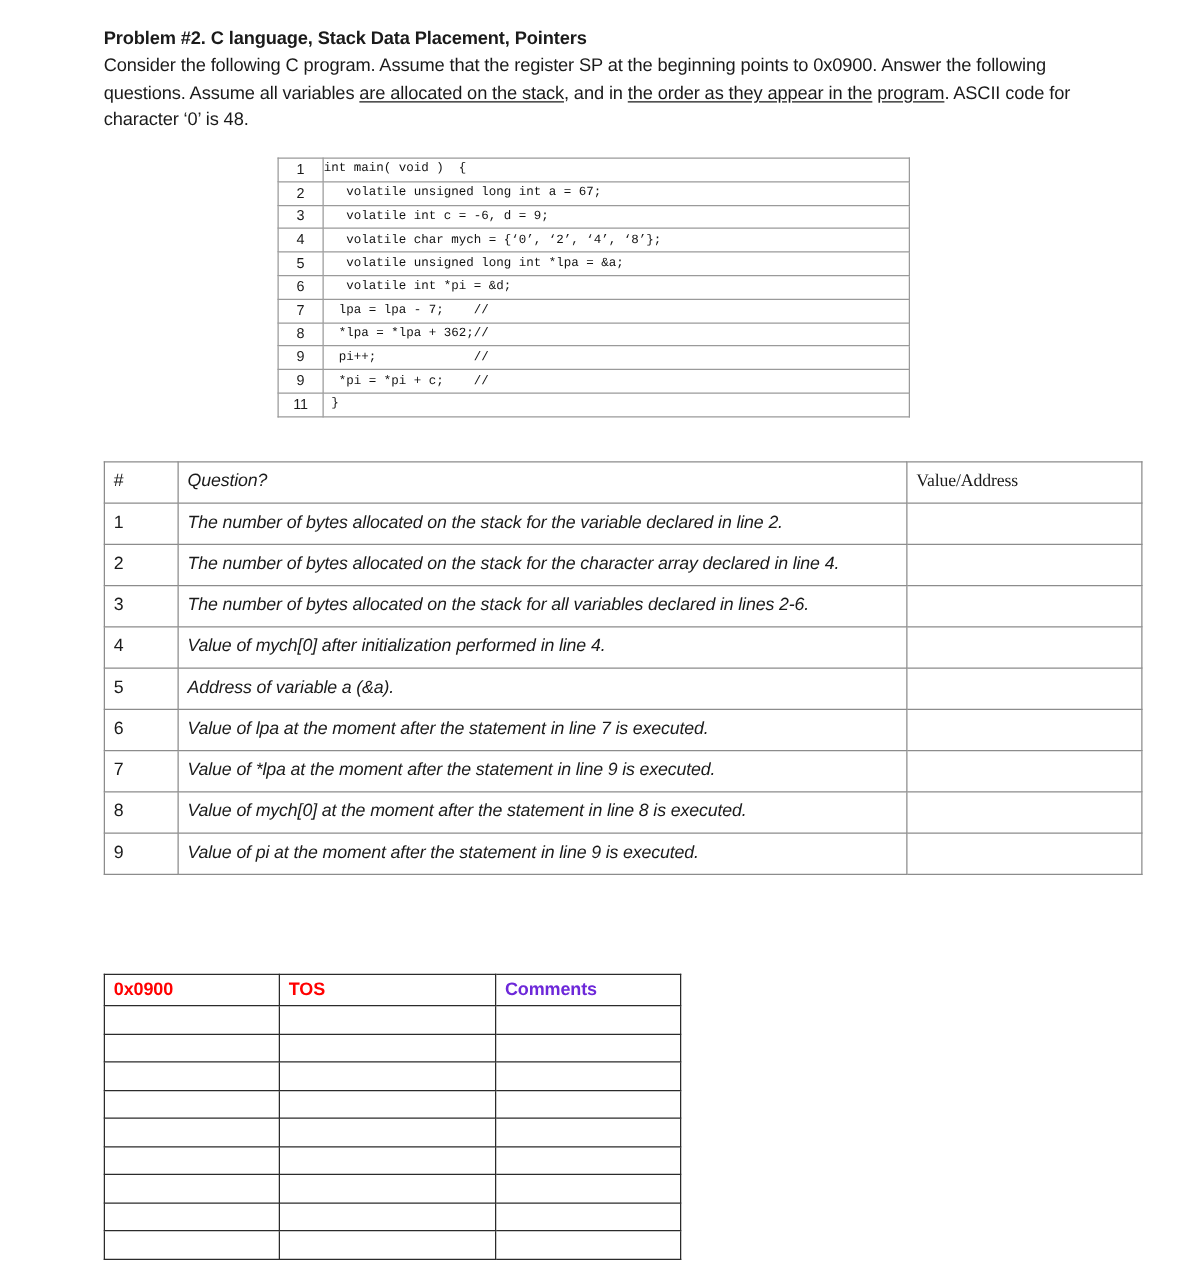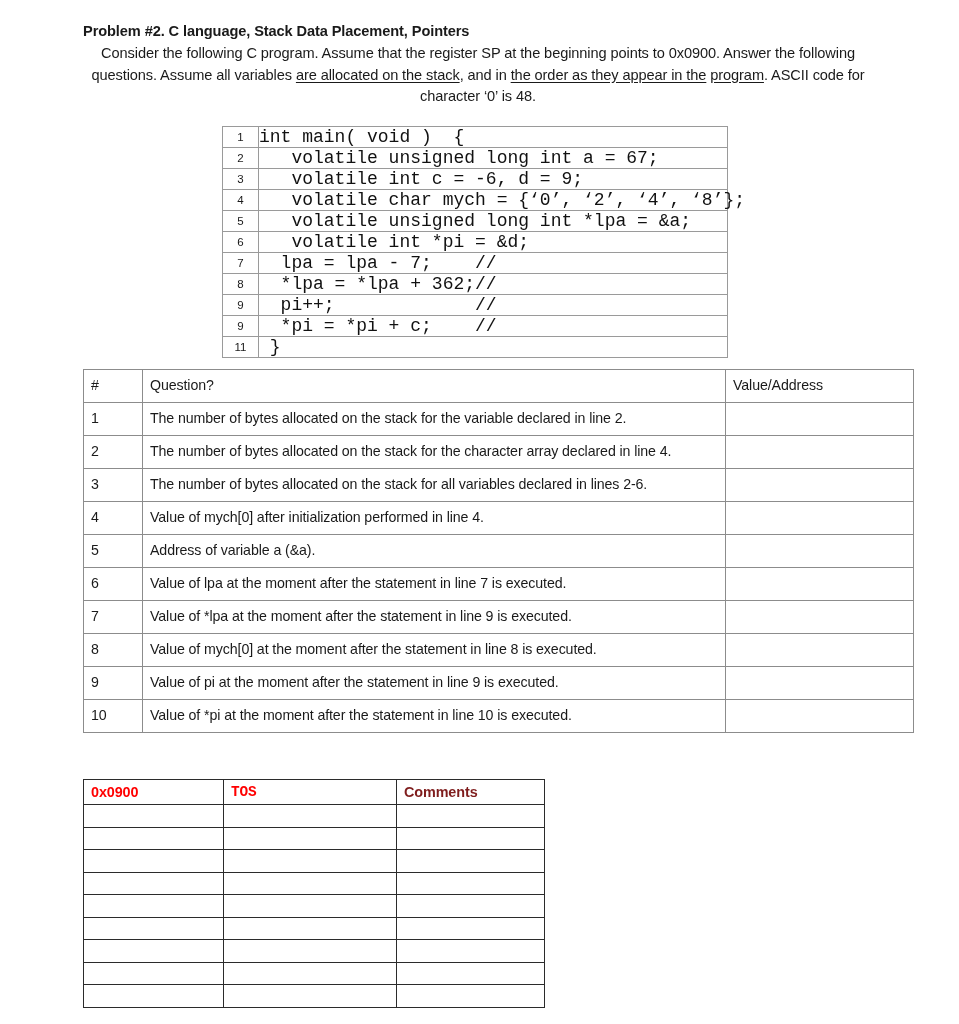--- a/index.html
+++ b/index.html
@@ -34,21 +34,20 @@
     font-weight: bold;
     line-height: 20px;
     margin: 0 0 2px 0;
     letter-spacing: -0.1px;
   }
   .intro-para {
     font-size: 14.6px;
     line-height: 21.5px;
     margin: 0;
     letter-spacing: -0.1px;
-    text-align: center;
   }
   .u { text-decoration: underline; text-underline-offset: 2px; }
 
   
   .code-table {
     position: absolute;
     left: 222px;
     top: 126px;
     width: 506px;
     border-collapse: collapse;
@@ -64,21 +63,21 @@
   }
   .code-ln {
     width: 35px;
     text-align: center;
     font-family: "Liberation Sans", sans-serif;
     font-size: 11.5px;
     color: #1a1a1a;
   }
   .code-src {
     font-family: "Liberation Mono", "DejaVu Sans Mono", monospace;
-    font-size: 18px;
+    font-size: 10px;
     white-space: pre;
     padding-left: 5px;
     letter-spacing: 0px;
     color: #111;
   }
 
   
   .fill-line {
     position: absolute;
     left: 83px;
@@ -99,41 +98,41 @@
   }
   .q-table td {
     border: 1px solid #8c8c8c;
     font-size: 14.2px;
     line-height: 21px;
     letter-spacing: -0.1px;
     vertical-align: top;
     padding: 5px 7px 6px 7px;
   }
   .q-col-num   { width: 44px;  text-align: left; padding-left: 9px; }
-  .q-col-text  { width: 568px; }
-  .q-col-val   { width: 173px; }
+  .q-col-text  { width: 568px; font-style: italic; }
+  .q-col-val   { width: 173px; font-family: Liberation Serif, serif; }
   .q-head td   { height: 21px; }
 
   
   .s-table {
     position: absolute;
     left: 83px;
     top: 779px;
     width: 437px;
     border-collapse: collapse;
     table-layout: fixed;
   }
   .s-table td {
     border: 1px solid #2b2b2b;
     height: 21.5px;
     padding: 0 0 0 7px;
     vertical-align: middle;
   }
   .s-col-1 { width: 132px; margin-top: 28px; }
-  .s-col-2 { width: 165px; font-family: Liberation Mono, monospace; }
+  .s-col-2 { width: 165px; }
   .s-col-3 { width: 140px; }
   .s-head td {
     height: 24px;
     font-size: 14.4px;
     font-weight: bold;
     letter-spacing: -0.1px;
   }
 </style>
 </head>
 <body>
@@ -240,34 +239,29 @@
       <tr>
         <td class="q-col-num">8</td>
         <td class="q-col-text">Value of mych[0] at the moment after the statement in line 8 is executed.</td>
         <td class="q-col-val"></td>
       </tr>
       <tr>
         <td class="q-col-num">9</td>
         <td class="q-col-text">Value of pi at the moment after the statement in line 9 is executed.</td>
         <td class="q-col-val"></td>
       </tr>
-      <tr>
-        <td class="q-col-num">10</td>
-        <td class="q-col-text">Value of *pi at the moment after the statement in line 10 is executed.</td>
-        <td class="q-col-val"></td>
-      </tr>
     </tbody>
   </table>
 
   <table class="s-table">
     <tbody>
       <tr class="s-head">
         <td class="s-col-1" style="color: rgb(255, 0, 0);">0x0900</td>
         <td class="s-col-2" style="color: rgb(255, 0, 0);">TOS</td>
-        <td class="s-col-3" style="color: #7f1d1d;">Comments</td>
+        <td class="s-col-3" style="color: #6d28d9;">Comments</td>
       </tr>
       <tr>
         <td class="s-col-1"></td>
         <td class="s-col-2"></td>
         <td class="s-col-3"></td>
       </tr>
       <tr>
         <td class="s-col-1"></td>
         <td class="s-col-2"></td>
         <td class="s-col-3"></td>

